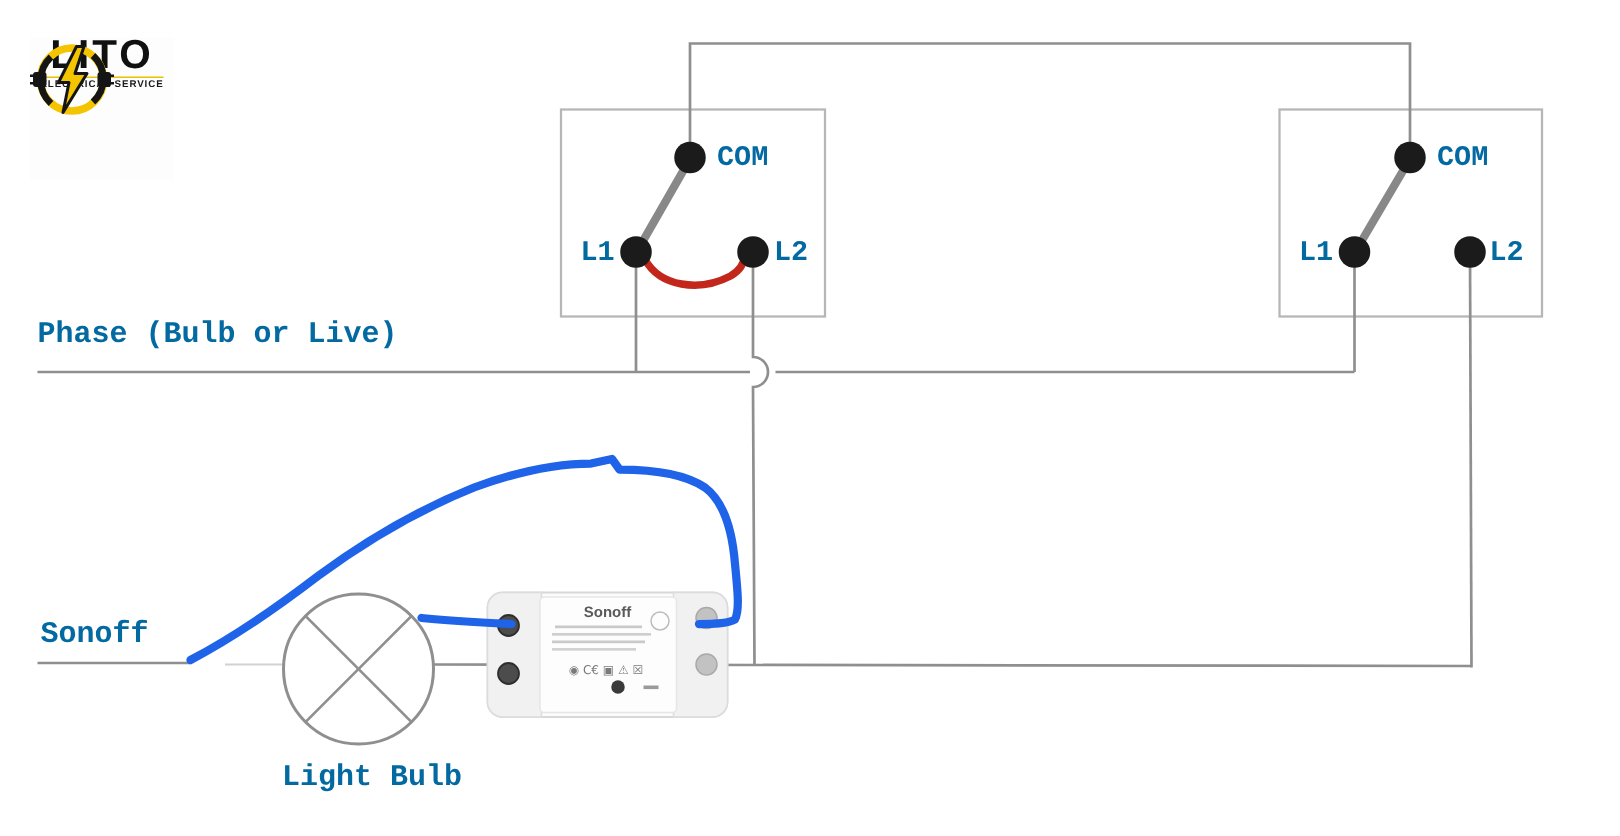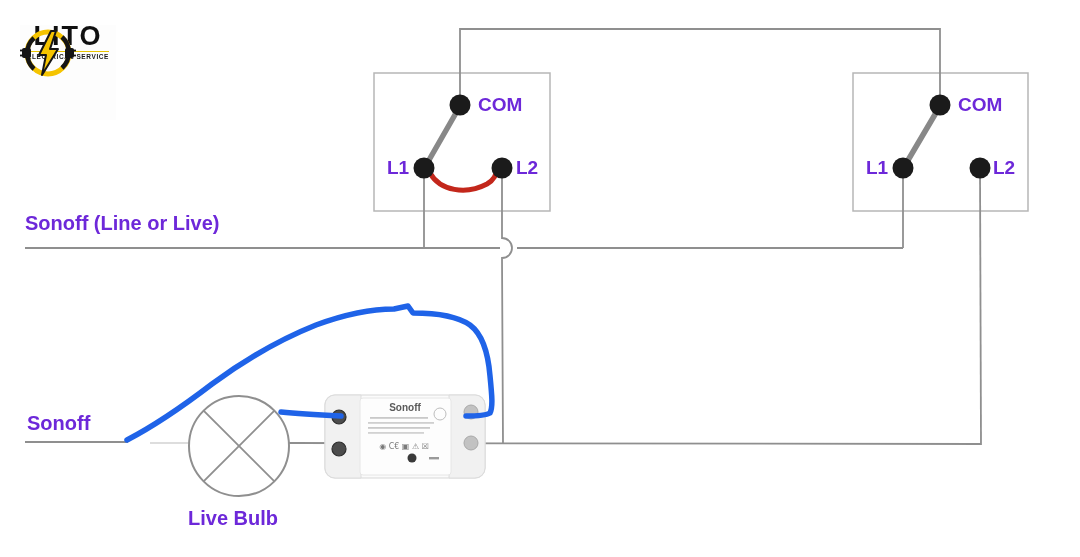--- a/index.html
+++ b/index.html
@@ -2,22 +2,22 @@
 <html><head>
 <meta charset="utf-8">
 <style>
   html,body{margin:0;padding:0;background:#ffffff;}
   .canvas{
     position:relative;width:1080px;height:557px;background:#ffffff;overflow:hidden;
     font-family:"Liberation Sans", sans-serif;
   }
   svg{position:absolute;left:0;top:0;}
   .lbl{
-    position:absolute;color:#6d28d9;font-weight:bold;white-space:nowrap;
-    font-family:Liberation Sans, sans-serif;
+    position:absolute;color:#0369a1;font-weight:bold;white-space:nowrap;
+    font-family:Liberation Mono, monospace;
   }
   .lbl-term{font-size:19px;}
   .lbl-line{font-size:20px;}
   
   .logo{position:absolute;left:20px;top:25px;width:96px;height:95px;background:#fdfdfd;
         display:flex;flex-direction:column;align-items:center;}
   .logo-name{font-size:27px;font-weight:900;color:#101010;letter-spacing:2px;line-height:1;margin-top:-2px;}
   .logo-tag{font-size:6.5px;font-weight:bold;color:#1a1a1a;letter-spacing:0.6px;margin-top:1px;
             border-top:1px solid #e8c400;padding-top:1px;}
 </style>
@@ -93,23 +93,23 @@
     <path d="M281,412 C300,414 320,415 341,416" fill="none" stroke="#1f63e8" stroke-width="5.5" stroke-linecap="round"></path>
   </svg>
 
   <span class="lbl lbl-term" style="left:478px;top:94px;">COM</span>
   <span class="lbl lbl-term" style="left:387px;top:157px;">L1</span>
   <span class="lbl lbl-term" style="left:516px;top:157px;">L2</span>
   <span class="lbl lbl-term" style="left:958px;top:94px;">COM</span>
   <span class="lbl lbl-term" style="left:866px;top:157px;">L1</span>
   <span class="lbl lbl-term" style="left:993px;top:157px;">L2</span>
 
-  <span class="lbl lbl-line" style="left:25px;top:212px;">Sonoff (Line or Live)</span>
+  <span class="lbl lbl-line" style="left:25px;top:212px;">Phase (Bulb or Live)</span>
   <span class="lbl lbl-line" style="left:27px;top:412px;">Sonoff</span>
-  <span class="lbl lbl-line" style="left:188px;top:507px;">Live Bulb</span>
+  <span class="lbl lbl-line" style="left:188px;top:507px;">Light Bulb</span>
 
   <div class="logo">
     <svg width="56" height="56" viewBox="0 0 56 56">
       <circle cx="28" cy="28" r="21" fill="none" stroke="#f5c400" stroke-width="5"></circle>
       <path d="M14,44 A21,21 0 0 1 14,13" fill="none" stroke="#151515" stroke-width="4.5"></path>
       <path d="M42,12 A21,21 0 0 1 42,43" fill="none" stroke="#151515" stroke-width="4.5"></path>
       <rect x="2" y="23" width="9" height="10" rx="2" fill="#151515"></rect>
       <line x1="0" y1="25.5" x2="4" y2="25.5" stroke="#151515" stroke-width="1.8"></line>
       <line x1="0" y1="30.5" x2="4" y2="30.5" stroke="#151515" stroke-width="1.8"></line>
       <rect x="45" y="23" width="9" height="10" rx="2" fill="#151515"></rect>

